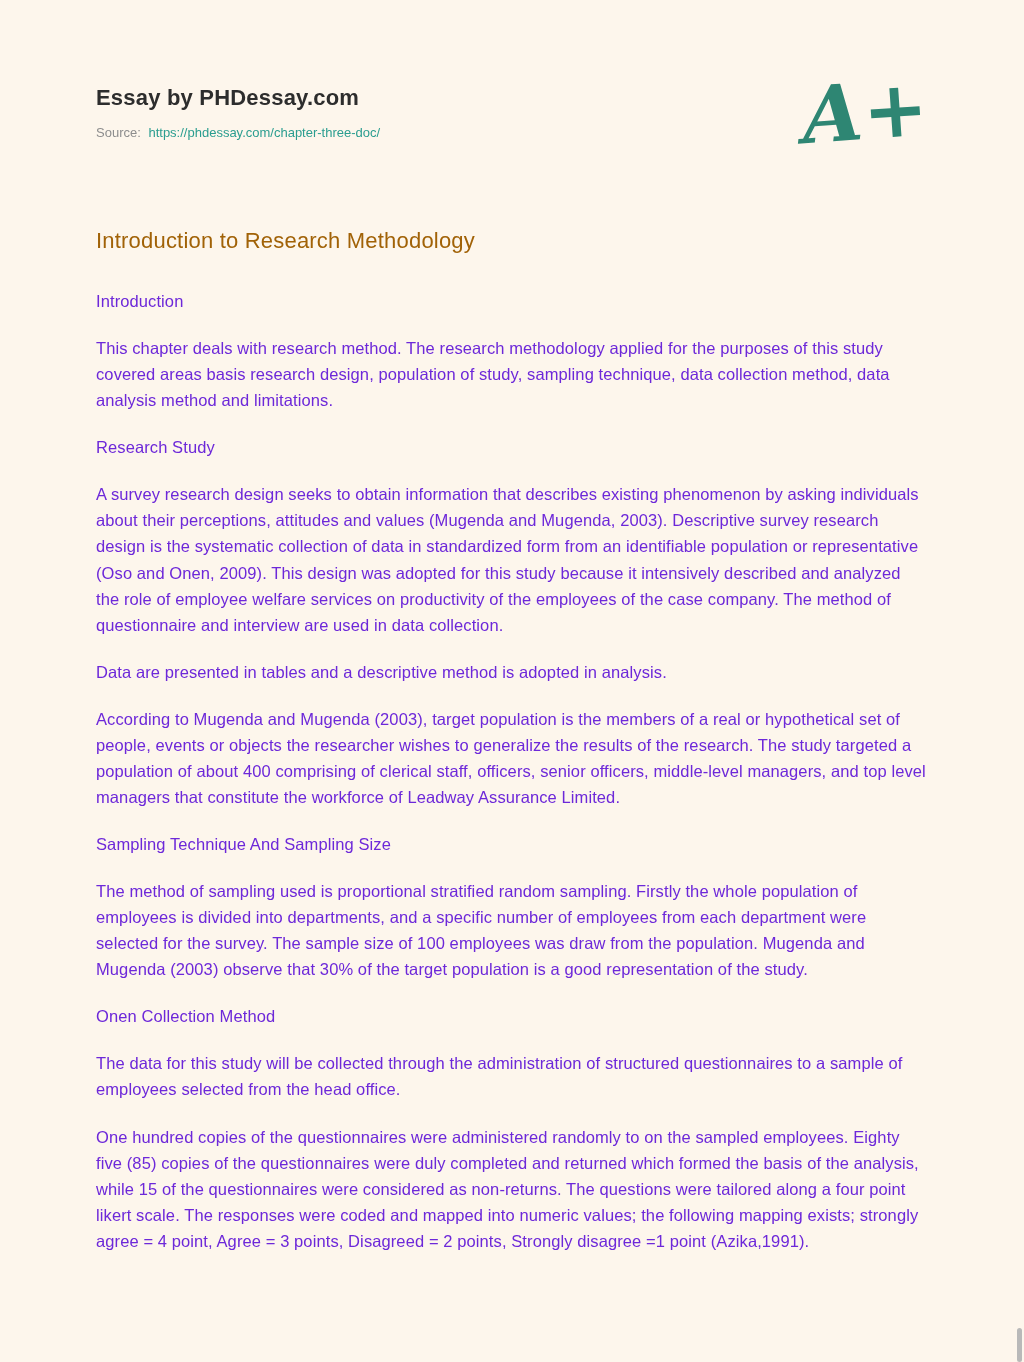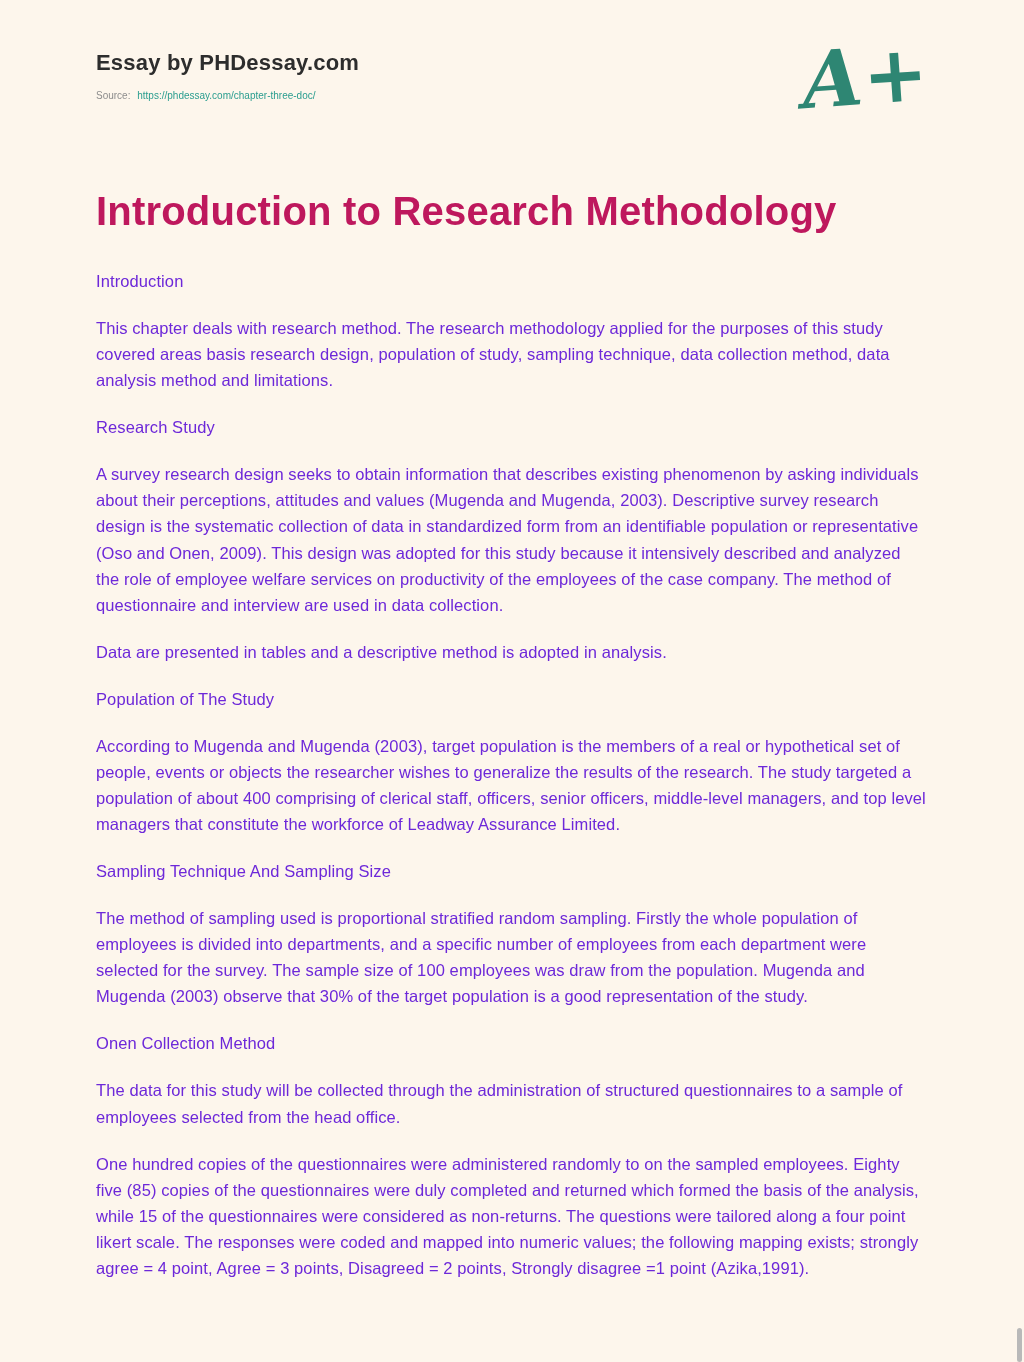--- a/index.html
+++ b/index.html
@@ -10,36 +10,36 @@
   }
   body {
     background: var(--bg, #fdf6ec);
     font-family: "Liberation Sans", sans-serif;
     color: #3f3f3f;
     position: relative;
   }
   .page {
     width: 1024px;
     height: 1362px;
-    padding: 50px 96px 0 96px;
+    padding: 85px 96px 0 96px;
     position: relative;
   }
   .doc-header {
     position: relative;
     margin-bottom: 88px;
   }
   .byline {
     font-size: 22px;
     font-weight: 700;
     color: #2d2d2d;
     letter-spacing: 0.2px;
     margin-bottom: 14px;
   }
   .source-line {
-    font-size: 10px;
+    font-size: 13px;
     color: #8d8d8d;
   }
   .source-line a {
     color: var(--accent, #2a9d8f);
     text-decoration: none;
     margin-left: 4px;
     cursor: pointer;
   }
   .logo {
     position: absolute;
@@ -48,23 +48,23 @@
     font-family: "DejaVu Serif", serif;
     font-style: italic;
     font-weight: 700;
     font-size: 78px;
     line-height: 1;
     color: var(--brand, #2e8673);
     transform: rotate(-4deg);
     user-select: none;
   }
   .page-title {
-    font-size: 40px;
-    font-weight: 700;
-    color: #be185d;
+    font-size: 22px;
+    font-weight: 400;
+    color: #a16207;
     letter-spacing: 0.2px;
     margin-bottom: 34px;
   }
   .article p {
     font-size: 16.5px;
     line-height: 1.58;
     color: #6d28d9;
     margin-bottom: 21px;
     letter-spacing: 0.1px;
   }
@@ -96,21 +96,20 @@
   </div>
 
   <h1 class="page-title">Introduction to Research Methodology</h1>
 
   <div class="article">
     <p class="section-heading">Introduction</p>
     <p>This chapter deals with research method. The research methodology applied for the purposes of this study covered areas basis research design, population of study, sampling technique, data collection method, data analysis method and limitations.</p>
     <p class="section-heading">Research Study</p>
     <p>A survey research design seeks to obtain information that describes existing phenomenon by asking individuals about their perceptions, attitudes and values (Mugenda and Mugenda, 2003). Descriptive survey research design is the systematic collection of data in standardized form from an identifiable population or representative (Oso and Onen, 2009). This design was adopted for this study because it intensively described and analyzed the role of employee welfare services on productivity of the employees of the case company. The method of questionnaire and interview are used in data collection.</p>
     <p>Data are presented in tables and a descriptive method is adopted in analysis.</p>
-    <p class="section-heading">Population of The Study</p>
     <p>According to Mugenda and Mugenda (2003), target population is the members of a real or hypothetical set of people, events or objects the researcher wishes to generalize the results of the research. The study targeted a population of about 400 comprising of clerical staff, officers, senior officers, middle-level managers, and top level managers that constitute the workforce of Leadway Assurance Limited.</p>
     <p class="section-heading">Sampling Technique And Sampling Size</p>
     <p>The method of sampling used is proportional stratified random sampling. Firstly the whole population of employees is divided into departments, and a specific number of employees from each department were selected for the survey. The sample size of 100 employees was draw from the population. Mugenda and Mugenda (2003) observe that 30% of the target population is a good representation of the study.</p>
     <p class="section-heading">Onen Collection Method</p>
     <p>The data for this study will be collected through the administration of structured questionnaires to a sample of employees selected from the head office.</p>
     <p>One hundred copies of the questionnaires were administered randomly to on the sampled employees. Eighty five (85) copies of the questionnaires were duly completed and returned which formed the basis of the analysis, while 15 of the questionnaires were considered as non-returns. The questions were tailored along a four point likert scale. The responses were coded and mapped into numeric values; the following mapping exists; strongly agree = 4 point, Agree = 3 points, Disagreed = 2 points, Strongly disagree =1 point (Azika,1991).</p>
 
   </div>
 
 </div>

